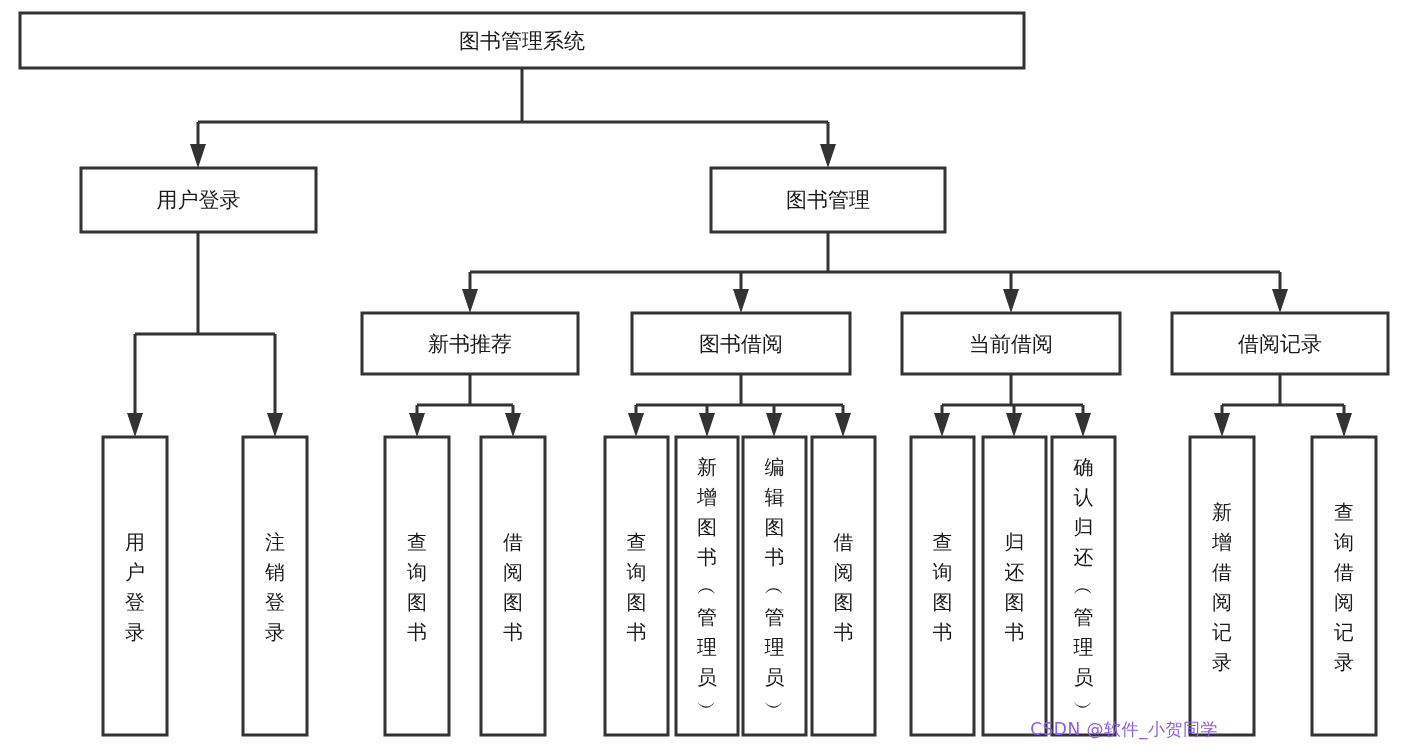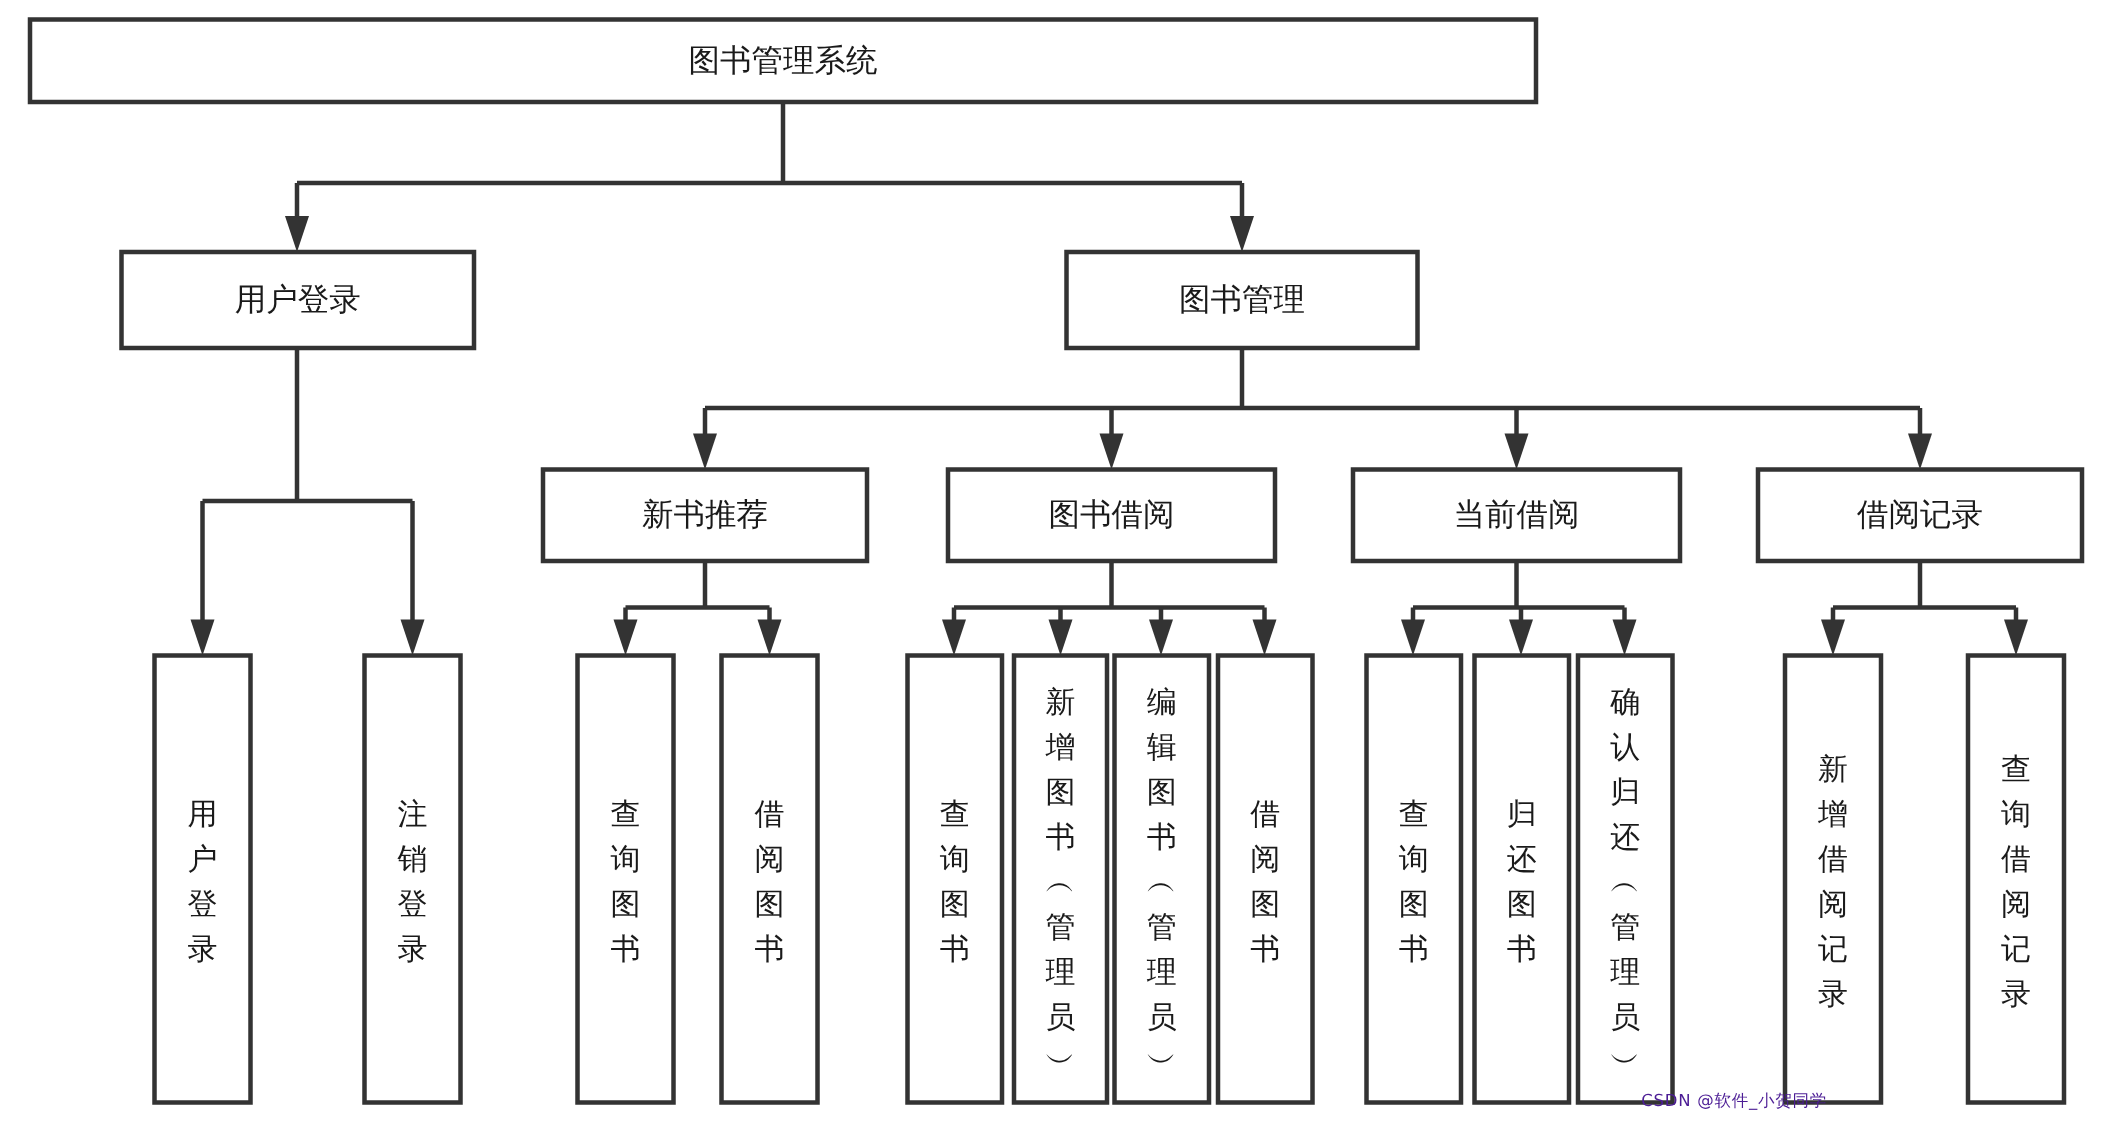--- a/index.html
+++ b/index.html
@@ -16,21 +16,21 @@
     font-family:"DejaVu Sans","Liberation Sans",sans-serif;
     font-size:21px;fill:#1a1a1a;text-anchor:middle;dominant-baseline:middle;
   }
   .leaf-label{
     font-family:"DejaVu Sans","Liberation Sans",sans-serif;
     font-size:20px;fill:#1a1a1a;text-anchor:middle;
   }
   .watermark{
     position:absolute;right:10px;bottom:6px;
     font-family:"DejaVu Sans","Liberation Sans",sans-serif;
-    font-size:11px;color:#4c1d95;letter-spacing:.5px;white-space:nowrap;
+    font-size:17px;color:#8b5cf6;letter-spacing:.5px;white-space:nowrap;
     user-select:none;
   }
 </style>
 </head>
 <body>
 
 <div id="diagram-root">
   <svg id="tree" viewBox="0 0 1405 747">
     <g id="connectors">
         <g>

